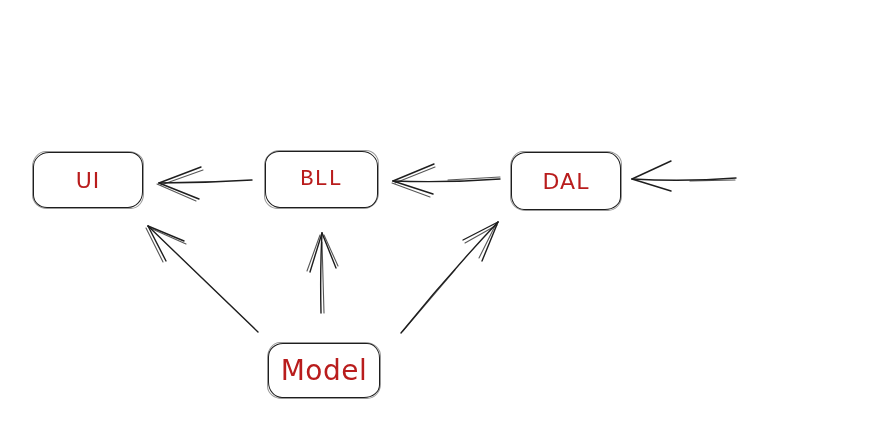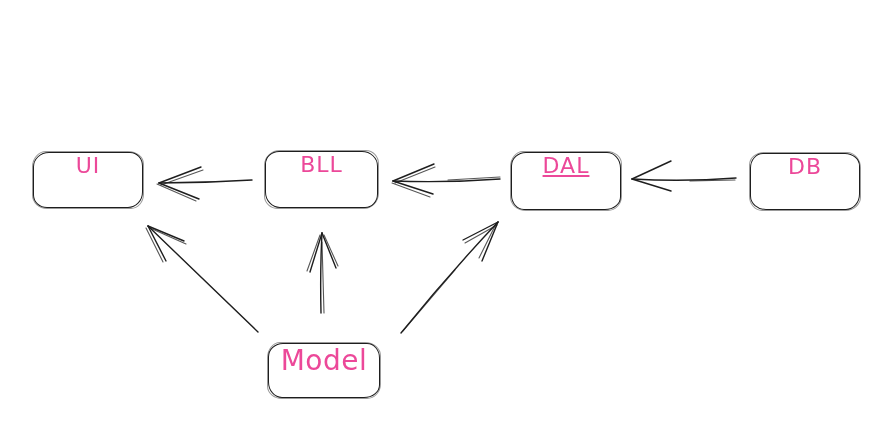--- a/index.html
+++ b/index.html
@@ -13,44 +13,45 @@
     font-family: "DejaVu Sans", sans-serif;
   }
   .arrow-layer {
     position: absolute;
     left: 0; top: 0;
     width: 894px; height: 442px;
   }
   .node {
     position: absolute;
     display: flex;
+    align-items: center;
     justify-content: center;
     border: 1.7px solid #1e1e1e;
     background: transparent;
-    color: #ec4899;
+    color: #b91c1c;
     font-size: 22px;
     letter-spacing: 1px;
   }
   
   .node::after {
     content: "";
     position: absolute;
     inset: -2px;
     border: 1px solid #1e1e1e;
     opacity: 0.45;
     pointer-events: none;
   }
   .node-ui    { left: 33px;  top: 152px; width: 110px; height: 56px;
                 border-radius: 16px 13px 15px 14px / 15px 14px 16px 13px; }
   .node-ui::after    { border-radius: 14px 16px 13px 15px / 16px 13px 15px 14px; }
   .node-bll   { left: 265px; top: 151px; width: 113px; height: 57px;
-                border-radius: 14px 16px 13px 15px / 13px 15px 14px 16px; }
+                border-radius: 14px 16px 13px 15px / 13px 15px 14px 16px; font-family: Liberation Mono, monospace; }
   .node-bll::after   { border-radius: 16px 13px 15px 14px / 15px 14px 16px 13px; }
   .node-dal   { left: 511px; top: 152px; width: 110px; height: 58px;
-                border-radius: 15px 14px 16px 13px / 14px 16px 13px 15px; text-decoration: underline; }
+                border-radius: 15px 14px 16px 13px / 14px 16px 13px 15px; }
   .node-dal::after   { border-radius: 13px 15px 14px 16px / 16px 13px 15px 14px; }
   .node-db    { left: 750px; top: 153px; width: 110px; height: 57px;
                 border-radius: 13px 15px 14px 16px / 15px 13px 16px 14px; }
   .node-db::after    { border-radius: 15px 14px 16px 13px / 13px 16px 14px 15px; }
   .node-model { left: 268px; top: 343px; width: 112px; height: 55px;
                 border-radius: 15px 13px 16px 14px / 14px 15px 13px 16px;
                 font-size: 28px; letter-spacing: 0.5px; }
   .node-model::after { border-radius: 13px 16px 14px 15px / 16px 14px 15px 13px; }
   .node-label { pointer-events: none; }
   svg path { fill: none; stroke: #1e1e1e; stroke-width: 1.4; stroke-linecap: round; }
@@ -119,21 +120,18 @@
   </div>
 
   <div class="node node-bll">
     <span class="node-label">BLL</span>
   </div>
 
   <div class="node node-dal">
     <span class="node-label">DAL</span>
   </div>
 
-  <div class="node node-db">
-    <span class="node-label">DB</span>
-  </div>
 
   <div class="node node-model">
     <span class="node-label">Model</span>
   </div>
 
 </div>
 
 </body></html>

